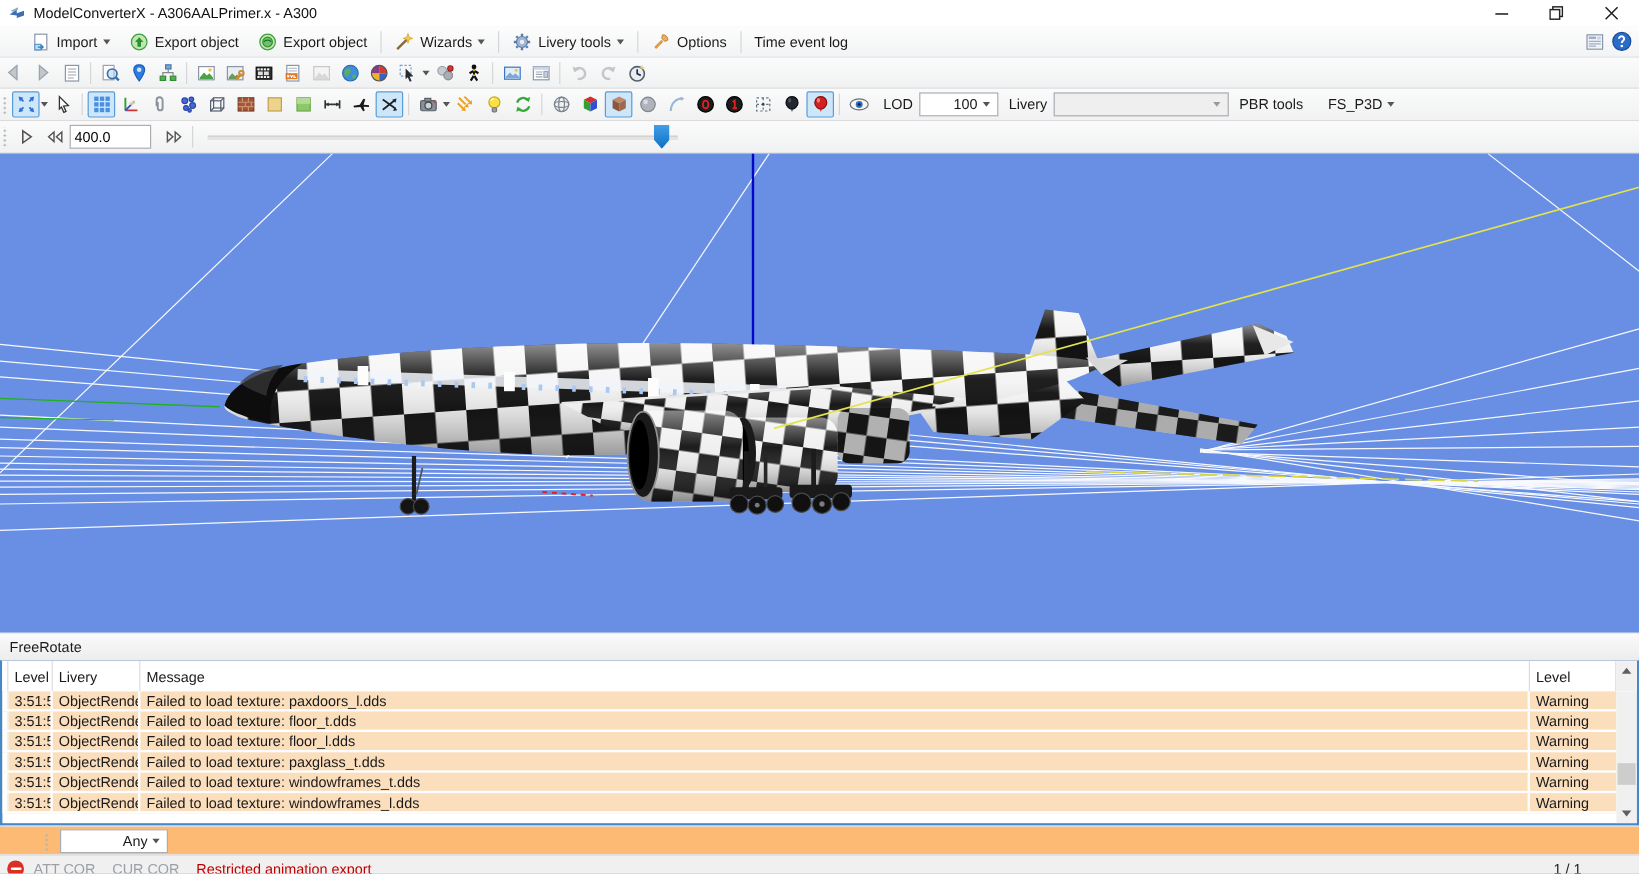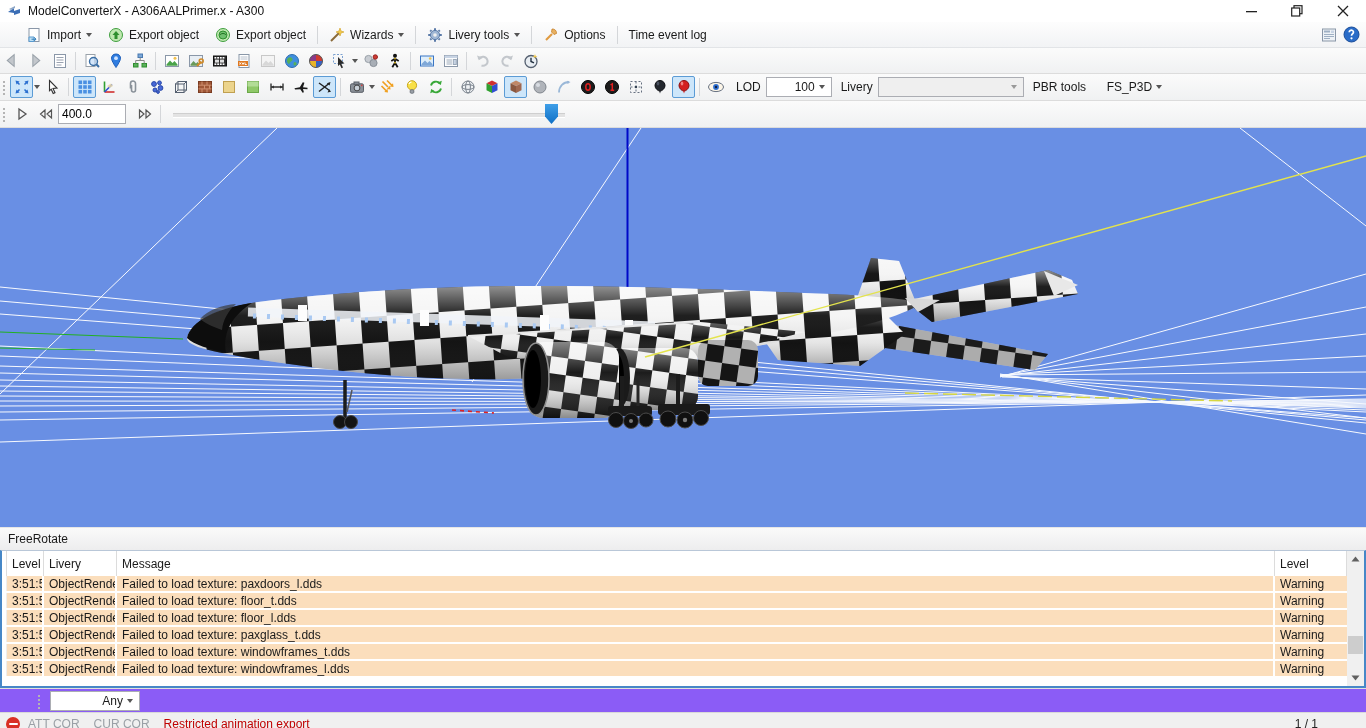--- a/index.html
+++ b/index.html
@@ -76,21 +76,21 @@
   .drow{display:flex;height:17px;box-sizing:border-box;background:#fbdebc;border-bottom:2px solid #fff;}
   .drow .dc{display:flex;align-items:center;padding-left:5px;border-right:2px solid #fff;box-sizing:border-box;
             white-space:nowrap;overflow:hidden;}
   .drow .gutc{width:5px;flex:none;background:#fff;border-right:1px solid #eee;box-sizing:border-box;}
   .scrollbar{width:17px;flex:none;background:#f0f0f0;display:flex;flex-direction:column;align-items:center;}
   .sb-btn{width:17px;height:16px;display:flex;align-items:center;justify-content:center;flex:none;}
   .sb-track{flex:1;width:17px;position:relative;}
   .sb-thumb{position:absolute;left:1px;width:15px;height:18px;top:60px;background:#cdcdcd;}
 
   
-  .filterrow{height:23px;flex:none;background:#8b5cf6;display:flex;align-items:center;border-top:1px solid #e0e0e0;}
+  .filterrow{height:23px;flex:none;background:#fdba74;display:flex;align-items:center;border-top:1px solid #e0e0e0;}
   .filterrow .combo{width:90px;margin-left:6px;}
 
   
   .statusbar{height:22px;flex:none;background:#f0f0f0;border-top:1px solid #d9d9d9;
              display:flex;align-items:center;padding:0 6px;}
   .noentry{width:14px;height:14px;border-radius:50%;background:#d93025;position:relative;flex:none;margin-right:8px;}
   .noentry::after{content:"";position:absolute;left:2.5px;top:5.7px;width:9px;height:2.6px;background:#fff;border-radius:1px;}
   .dimtxt{color:#9aa0a6;margin-right:14px;}
   .errtxt{color:#c00000;}
   .pagetxt{margin-left:auto;margin-right:42px;color:#222;}

